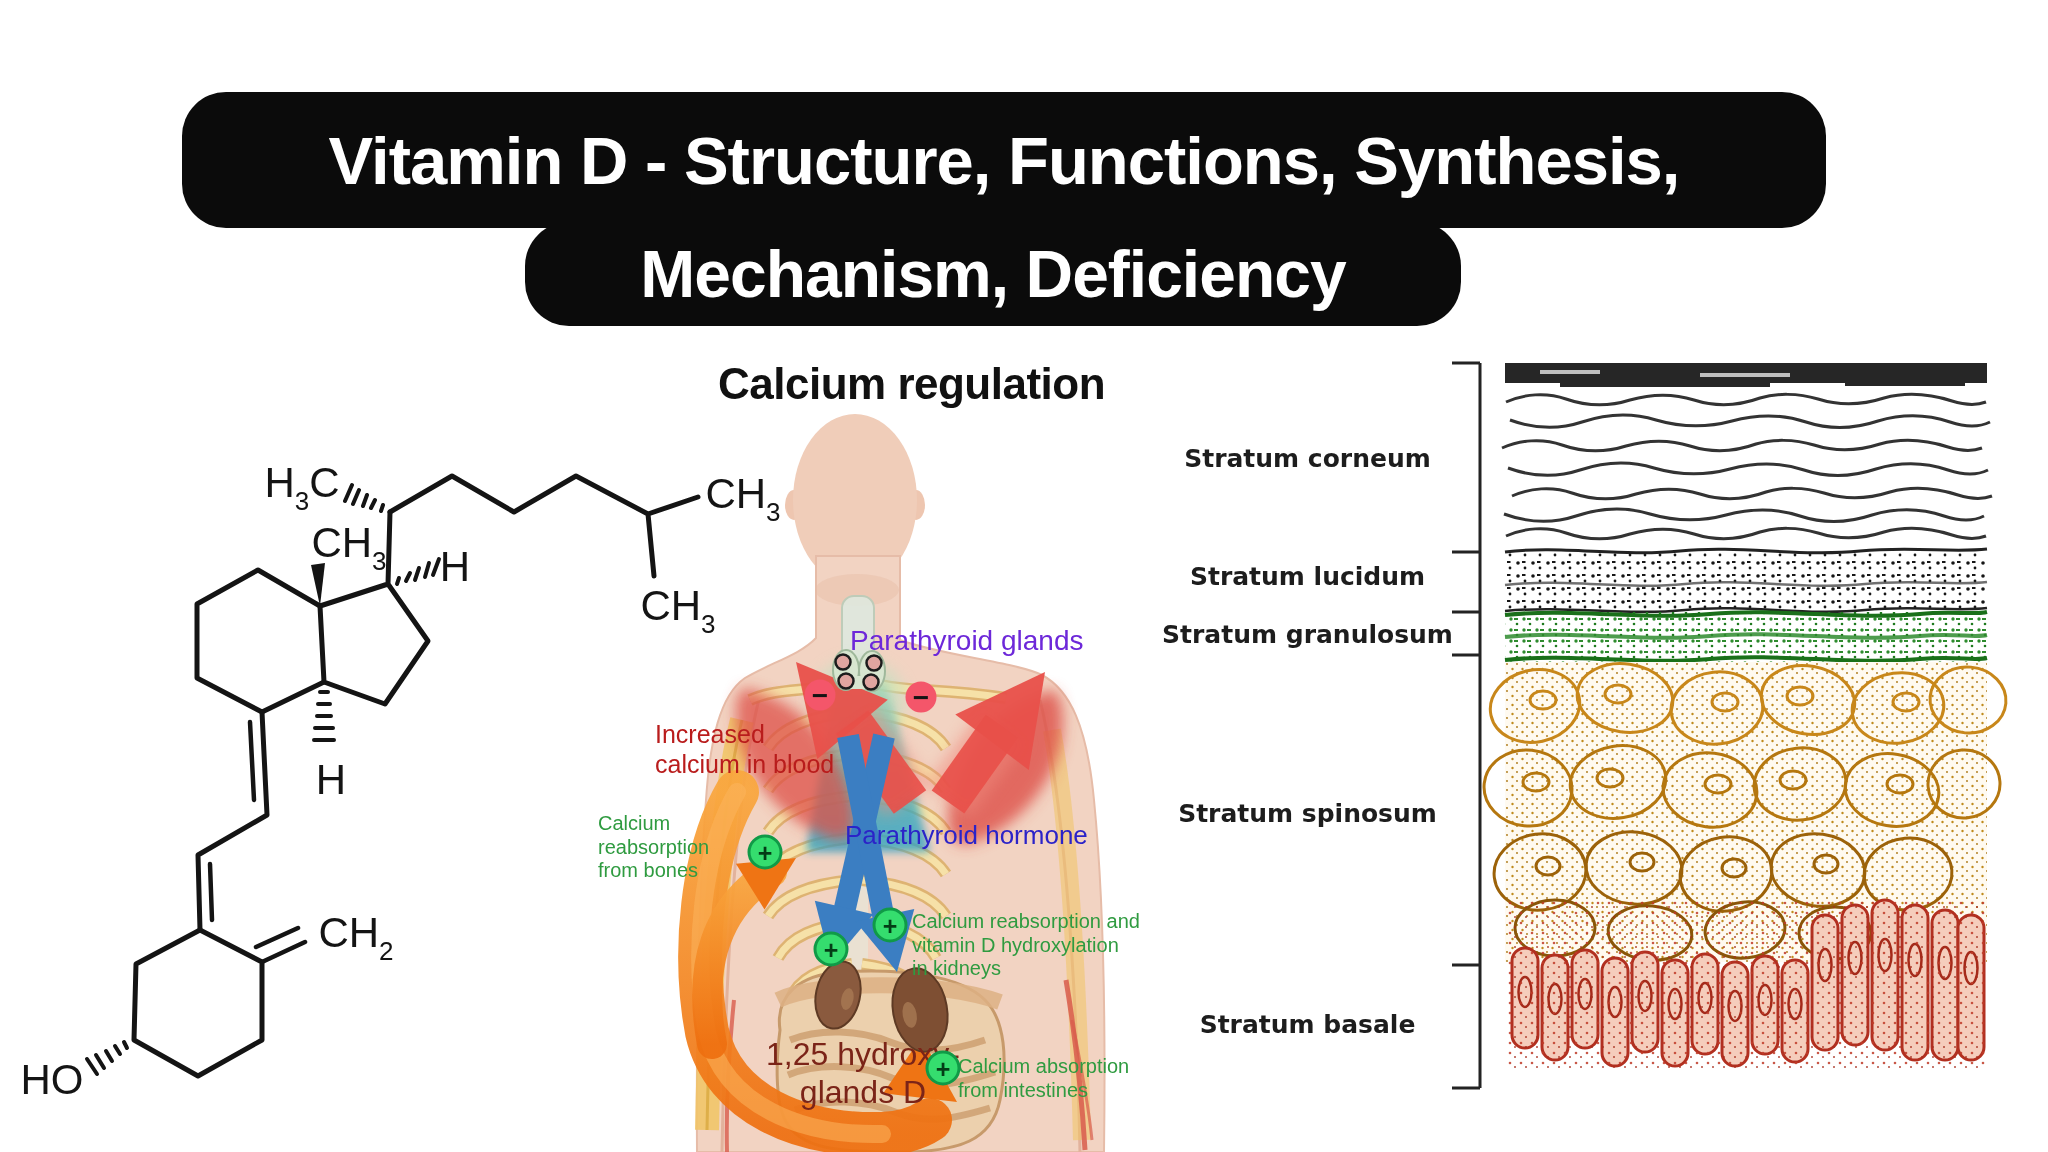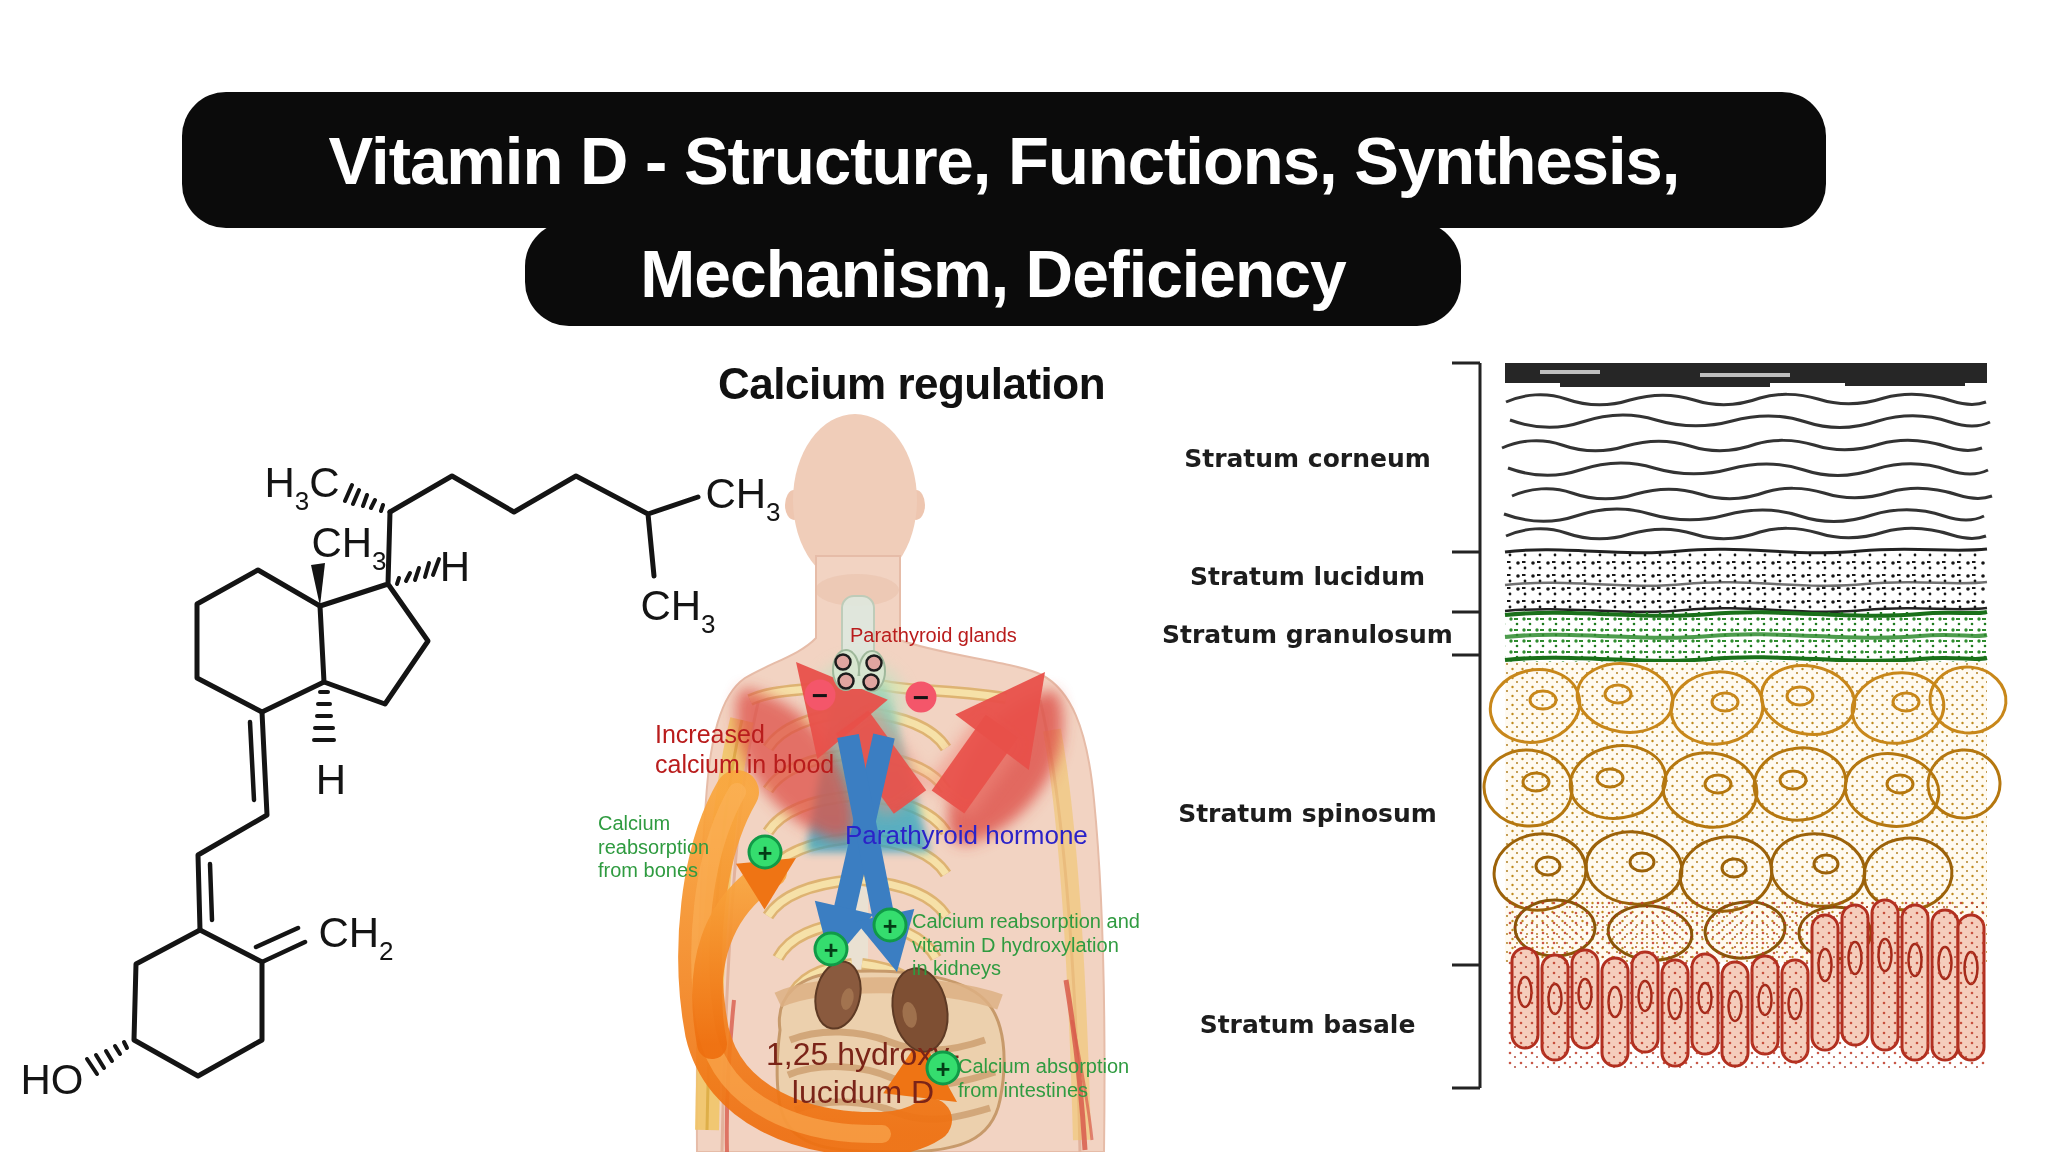--- a/index.html
+++ b/index.html
@@ -7,21 +7,21 @@
          font-family:"Liberation Sans",sans-serif;}
   .banner{position:absolute;background:#0b0b0b;border-radius:44px;display:flex;
           align-items:center;justify-content:center;}
   .banner span{color:#ffffff;font-weight:bold;letter-spacing:-1px;white-space:nowrap;}
   #banner1{left:182px;top:92px;width:1644px;height:136px;}
   #banner1 span{font-size:67px;}
   #banner2{left:525px;top:222px;width:936px;height:104px;}
   #banner2 span{font-size:66px;}
   .lbl{position:absolute;white-space:nowrap;line-height:1.18;}
   .heading{font-weight:bold;color:#111111;font-size:44px;letter-spacing:-0.5px;}
-  .black-lbl{color:#b91c1c;font-size:20px;}
+  .black-lbl{color:#6d28d9;font-size:28px;}
   .maroon-lbl{color:#b91c1c;font-size:25px;}
   .green-lbl{color:#2f9b40;font-size:20px;}
   .blue-lbl{color:#2b23c8;font-size:26px;}
   .vitd-lbl{color:#7b2418;font-size:32px;text-align:center;transform:translateX(-50%);margin-left:36px;}
   .strata-lbl{position:absolute;left:1150px;width:315px;text-align:center;
               font-family:"DejaVu Sans","Liberation Sans",sans-serif;
               font-weight:bold;font-size:25px;color:#1d1d1d;white-space:nowrap;}
   .mlabel{position:absolute;font-size:42px;color:#141414;transform:translate(-50%,-50%);
           white-space:nowrap;}
   .mlabel sub{font-size:0.62em;line-height:0;position:relative;top:0.12em;}
@@ -229,21 +229,21 @@
   <div class="lbl blue-lbl" style="left:845px;top:820px">Parathyroid hormone</div>
 
   <div class="lbl green-lbl" style="left:912px;top:910px">
     <div>Calcium reabsorption and</div>
     <div>vitamin D hydroxylation</div>
     <div>in kidneys</div>
   </div>
 
   <div class="lbl vitd-lbl" style="left:827px;top:1036px">
     <div>1,25 hydroxy-</div>
-    <div>lucidum D</div>
+    <div>glands D</div>
   </div>
 
   <div class="lbl green-lbl" style="left:958px;top:1055px">
     <div>Calcium absorption</div>
     <div>from intestines</div>
   </div>
 
   <div class="badge minus" style="left:820px;top:695px">−</div>
   <div class="badge minus" style="left:921px;top:697px">−</div>
   <div class="badge plus" style="left:765px;top:852px">+</div>

